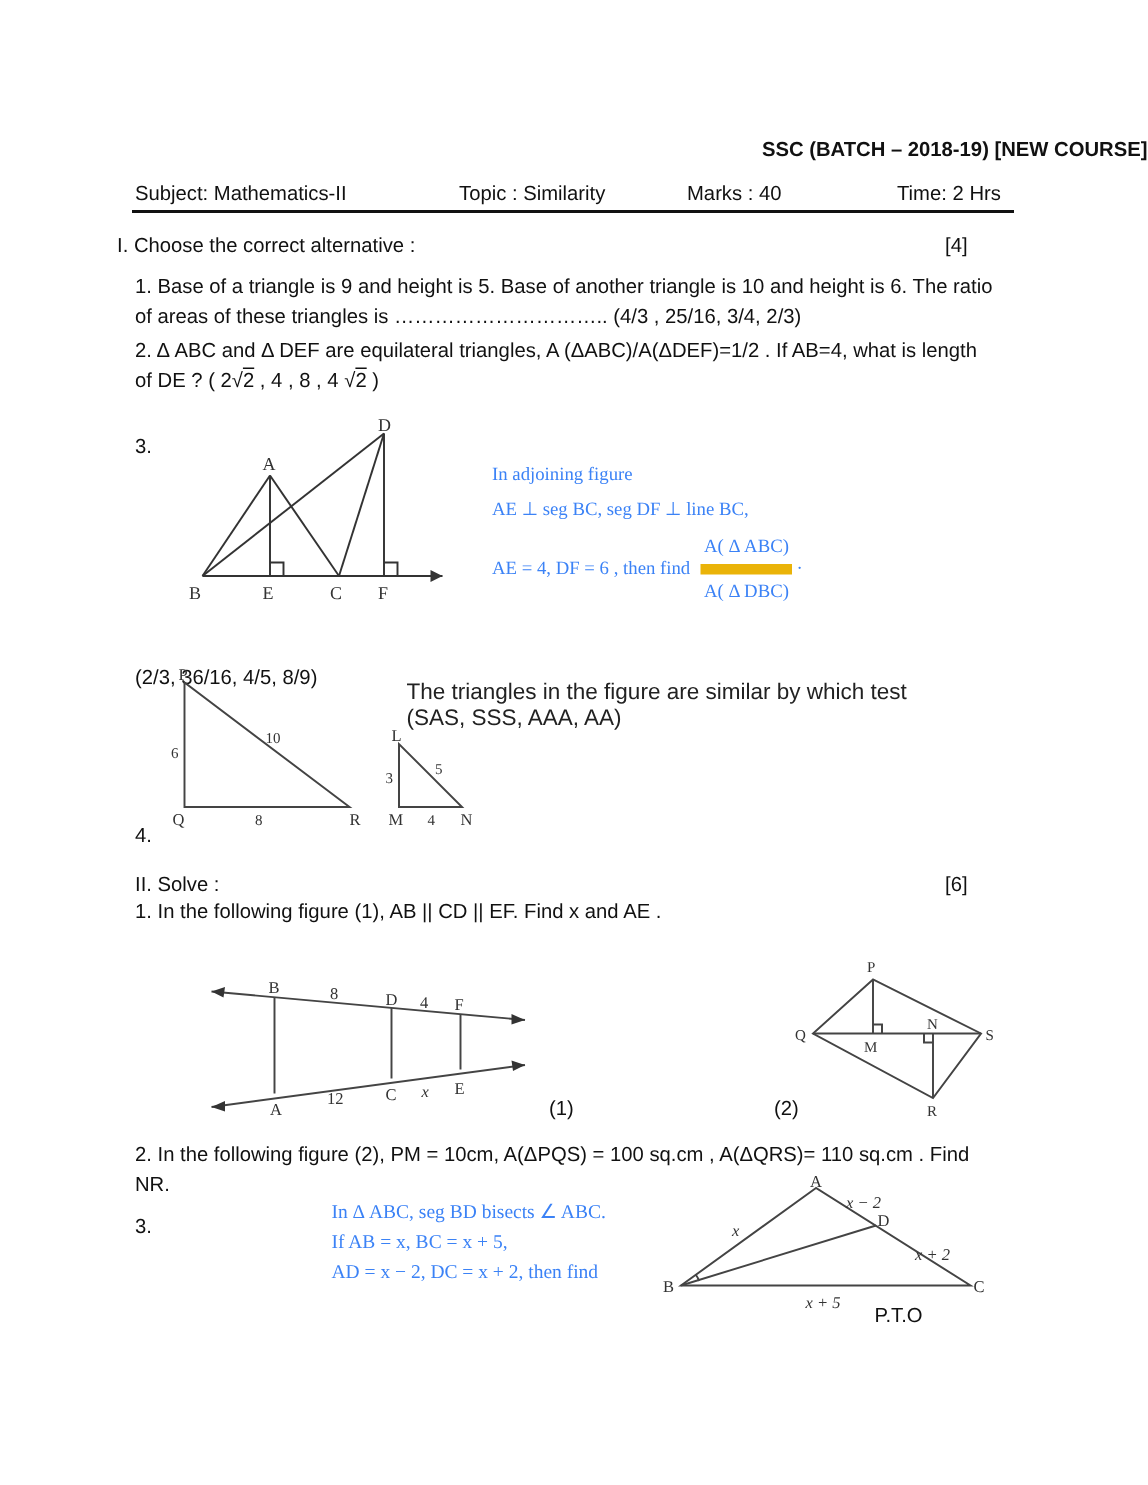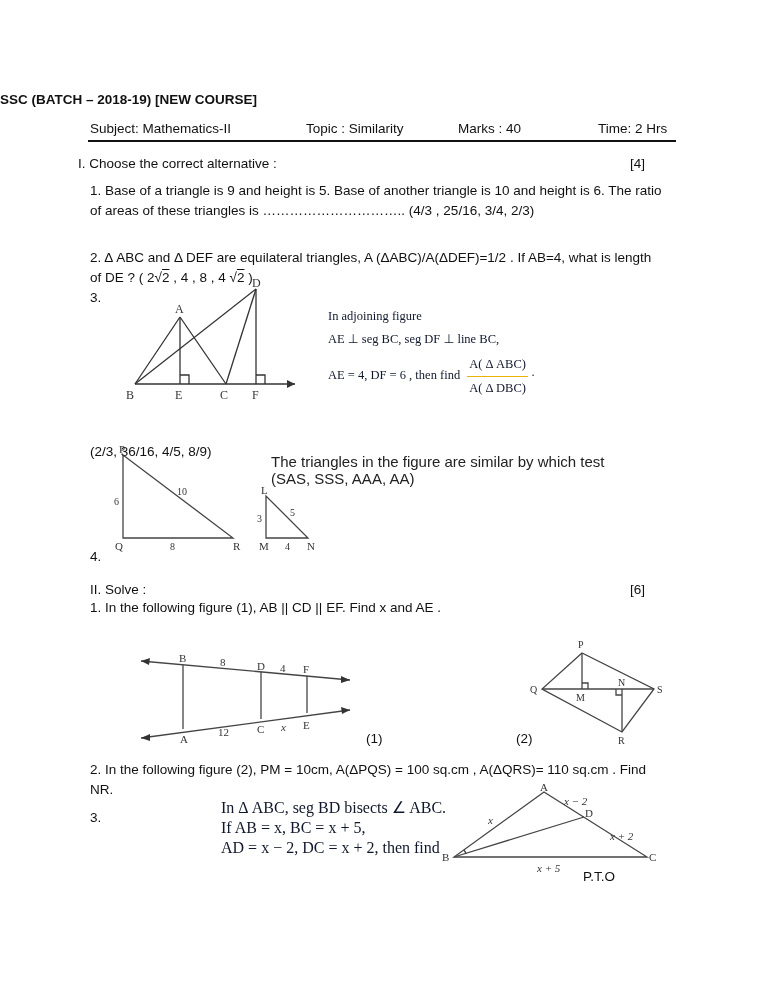--- a/index.html
+++ b/index.html
@@ -1,47 +1,47 @@
 <!DOCTYPE html>
 <html><head>
 <meta charset="utf-8">
 <style>
   html, body { margin: 0; padding: 0; background: #ffffff; }
   body { width: 765px; height: 990px; position: relative; overflow: hidden;
          font-family: "Liberation Sans", sans-serif; color: #111; font-size: 13.5px; }
   .abs { position: absolute; }
-  .title { left: 0; width: 765px; top: 92px; text-align: left; font-weight: bold; font-size: 13.5px; }
+  .title { left: 0; width: 765px; top: 92px; text-align: right; font-weight: bold; font-size: 13.5px; }
   .hdr { top: 121px; font-size: 13.5px; }
   .rule { left: 88px; width: 588px; top: 140px; height: 0; border-top: 2px solid #111; }
   .q { left: 90px; width: 580px; line-height: 20px; font-size: 13.5px; }
-  .serif { font-family: "Liberation Serif", serif; color: #0f172a; }
+  .serif { font-family: "Liberation Serif", serif; color: #3b82f6; }
   svg text { font-family: "Liberation Serif", serif; fill: #333; }
   .frac { display: inline-block; vertical-align: middle; text-align: center; margin-left: 4px; }
-  .frac .num { display: block; border-bottom: 1px solid #eab308; padding: 0 2px; }
+  .frac .num { display: block; border-bottom: 7px solid #eab308; padding: 0 2px; }
   .frac .den { display: block; padding: 0 2px; }
 </style>
 </head>
 <body>
 
 <div class="abs title">SSC  (BATCH – 2018-19)  [NEW COURSE]</div>
 <div class="abs hdr" style="left:90px;">Subject: Mathematics-II</div>
 <div class="abs hdr" style="left:306px;">Topic : Similarity</div>
 <div class="abs hdr" style="left:458px;">Marks : 40</div>
 <div class="abs hdr" style="left:598px;">Time: 2 Hrs</div>
 <div class="abs rule"></div>
 
 <div class="abs" style="left:78px; top:156px;">I.  Choose the correct alternative :</div>
 <div class="abs" style="left:630px; top:156px;">[4]</div>
 
 <div class="abs q" style="top:181px;">
   <div>1. Base of a triangle is 9 and height is 5. Base of another triangle is 10 and height is 6. The ratio</div>
   <div>of areas of these triangles is ………………………….. (4/3 , 25/16, 3/4, 2/3)</div>
 </div>
 
-<div class="abs q" style="top:248px;">
+<div class="abs q" style="top:224px;">
   <div>2. Δ ABC and Δ DEF are equilateral triangles, A (ΔABC)/A(ΔDEF)=1/2 . If AB=4, what is length</div>
   <div>
     <span>of DE ?   ( 2</span><span>√</span><span style="text-decoration:overline;">2</span><span> , 4 , 8 , 4</span>
     <span>√</span><span style="text-decoration:overline;">2</span><span> )</span>
   </div>
 </div>
 
 <div class="abs" style="left:90px; top:290px;">3.</div>
 <svg class="abs" style="left:120px; top:275px;" width="190" height="130">
   <g stroke="#333" stroke-width="1.3" fill="none">
@@ -147,21 +147,21 @@
   <text x="46" y="65" font-size="10">M</text>
   <text x="88" y="50" font-size="10">N</text>
 </svg>
 
 <div class="abs q" style="top:760px;">
   <div>2.  In the  following figure (2), PM = 10cm, A(ΔPQS) = 100 sq.cm , A(ΔQRS)= 110 sq.cm . Find</div>
   <div>NR.</div>
 </div>
 
 <div class="abs" style="left:90px; top:810px;">3.</div>
-<div class="abs serif" style="left:221px; top:798px; font-size:16px; line-height:20px;">
+<div class="abs serif" style="left:221px; top:798px; font-size:13px; line-height:20px;">
   <div>In Δ ABC, seg BD bisects ∠ ABC.</div>
   <div>If AB = x, BC = x + 5,</div>
   <div>AD = x − 2, DC = x + 2, then find</div>
 </div>
 <svg class="abs" style="left:440px; top:780px;" width="225" height="95">
   <g stroke="#444" stroke-width="1.3" fill="none">
     <polygon points="104,12 14,77 207,77"></polygon>
     <line x1="14" y1="77" x2="144" y2="37"></line>
     <path d="M24,70 A12,12 0 0,1 26,74"></path>
   </g>

